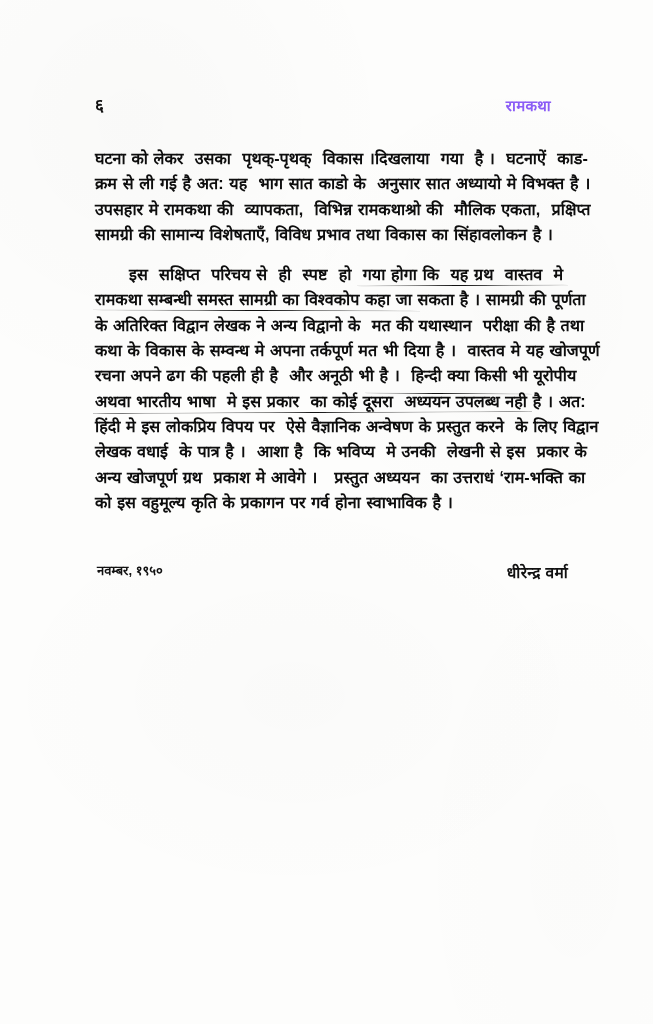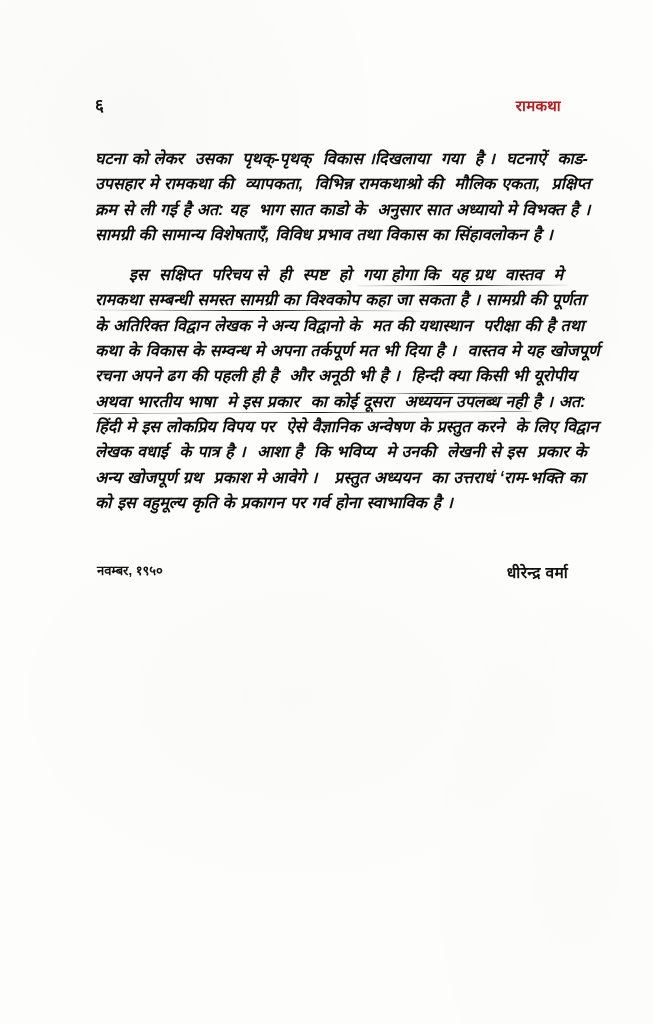--- a/index.html
+++ b/index.html
@@ -48,25 +48,25 @@
     position: absolute;
     left: 0;
     top: 0;
     font-size: 17px;
     font-weight: 700;
     color: #111;
     letter-spacing: 0.2px;
   }
   .head-title {
     position: absolute;
-    right: 7px;
+    right: 17px;
     top: 2px;
     font-size: 15px;
     font-weight: 700;
-    color: #b91c1c;
+    color: #8b5cf6;
     letter-spacing: 0.3px;
   }
 
   
   .para {
     margin: 0;
     color: #0d0d0d;
     font-size: 16.1px;
     line-height: 25.3px;
     font-weight: 700;
@@ -75,21 +75,20 @@
     word-spacing: 1.2px;
   }
 
   #para-1 { margin-top: 19px; }
   #para-2 { margin-top: 15px; }
 
   .para .line {
     display: block;
     white-space: nowrap;
     position: relative;
-    font-style: italic;
   }
 
   
   .para .line.just {
     display: flex;
     justify-content: space-between;
     white-space: normal;
   }
   .para .line.just > span { white-space: pre; }
 
@@ -148,24 +147,24 @@
     <div class="running-head">
       <div class="folio">६</div>
       <div class="head-title">रामकथा</div>
     </div>
 
     <div class="para" id="para-1">
       <span class="line just">
         <span>घटना को लेकर  उसका  पृथक्-पृथक्  विकास ।दिखलाया  गया  है ।  घटनाऐं  काड-</span>
       </span>
       <span class="line just">
+        <span>क्रम से ली गई है अत: यह  भाग सात काडो के  अनुसार सात अध्यायो मे विभक्त है ।</span>
+      </span>
+      <span class="line just">
         <span>उपसहार मे रामकथा की  व्यापकता,  विभिन्न रामकथाश्रो की  मौलिक एकता,  प्रक्षिप्त</span>
-      </span>
-      <span class="line just">
-        <span>क्रम से ली गई है अत: यह  भाग सात काडो के  अनुसार सात अध्यायो मे विभक्त है ।</span>
       </span>
       <span class="line last">
         <span>सामग्री की सामान्य विशेषताऍं, विविध प्रभाव तथा विकास का सिंहावलोकन है ।</span>
       </span>
     </div>
 
     <div class="para" id="para-2">
       <span class="line just indent">
         <span>इस  सक्षिप्त  परिचय से  ही  स्पष्ट  हो  गया होगा कि  यह ग्रथ  वास्तव  मे</span>
         <span class="uline" style="left:262px; right:0;"></span>

